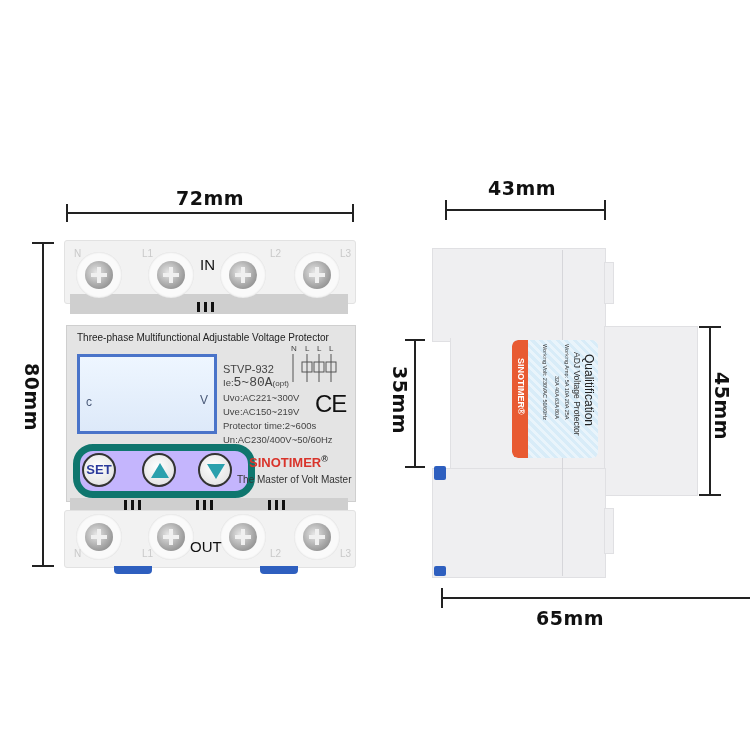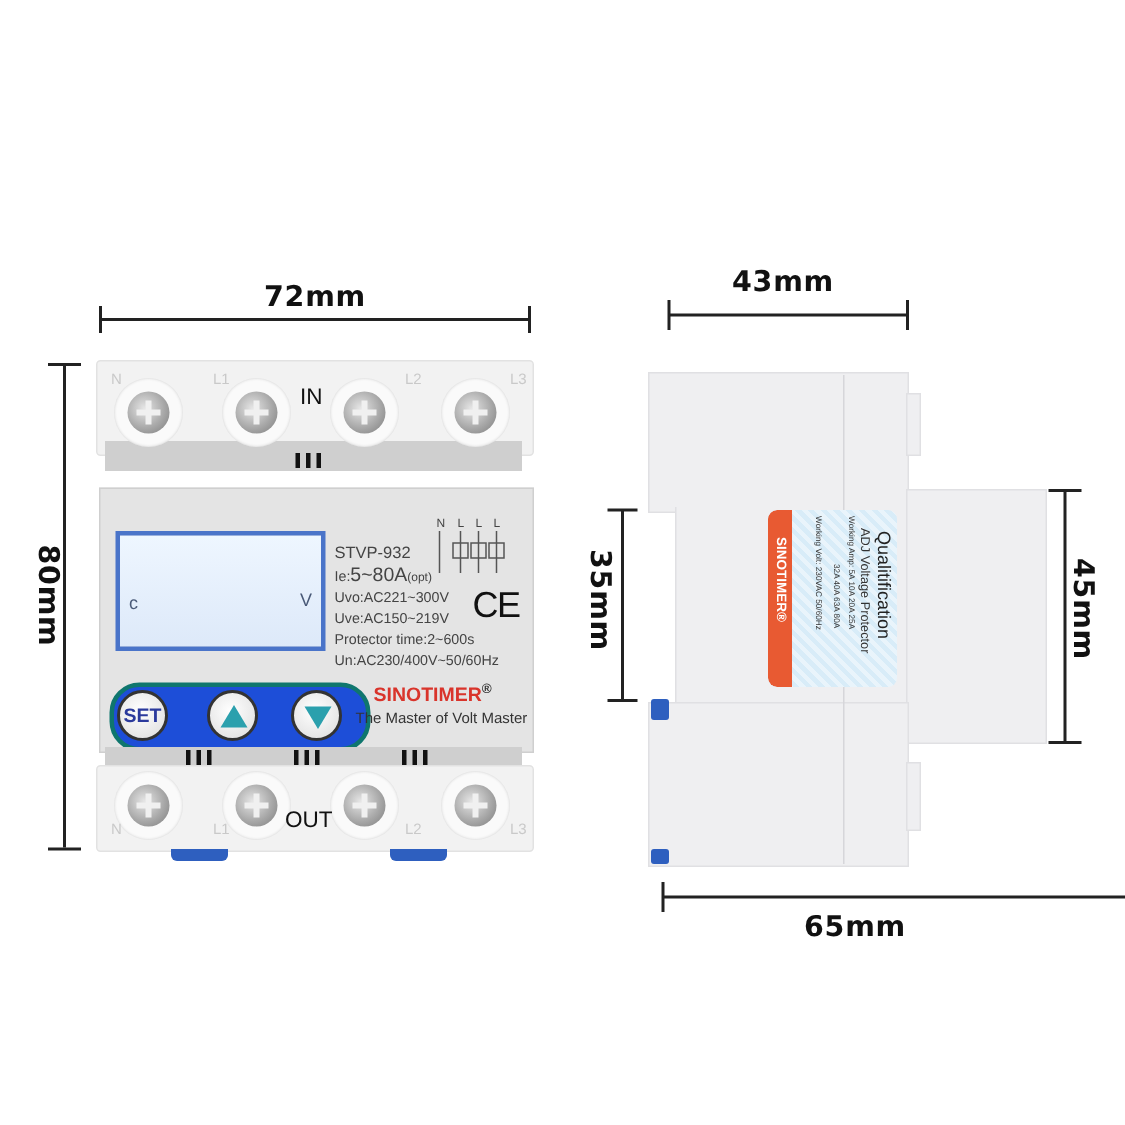--- a/index.html
+++ b/index.html
@@ -22,23 +22,23 @@
   .screw .head:before{left:12px;top:6px;width:4px;height:16px;}
   .screw .head:after{left:6px;top:12px;width:16px;height:4px;}
   .term{position:absolute;font-size:10px;color:#c9c9c9;}
   .tick{position:absolute;width:3px;height:10px;background:#111;}
   .panel{position:absolute;left:2px;top:85px;width:288px;height:175px;background:#e4e4e4;border:1px solid #cfcfcf;}
   .lcd{position:absolute;left:10px;top:28px;width:140px;height:80px;background:linear-gradient(#eef6ff,#dde9f9);border:3px solid #4a74c9;box-sizing:border-box;}
   .lcd-digits{position:absolute;left:22px;top:6px;font-family:"DejaVu Sans Mono",monospace;font-weight:bold;font-size:58px;color:#1f3050;letter-spacing:4px;font-style:italic;}
   .lcd-c{position:absolute;left:6px;top:38px;font-size:12px;color:#4a5a78;}
   .lcd-v{position:absolute;right:6px;top:36px;font-size:12px;color:#4a5a78;}
   .specs{position:absolute;left:156px;top:36px;font-size:9.5px;color:#444;line-height:14px;}
-  .specs .big{font-size:13px;}
+  .specs .big{font-size:13px;font-family:Liberation Mono, monospace;}
   .specs .small{font-size:8px;text-align:right;}
-  .btnrow{position:absolute;left:6px;top:129px;width:168px;height:40px;border:3px solid #0f766e;border-radius:20px;background:#1d4ed8;}
+  .btnrow{position:absolute;left:6px;top:118px;width:168px;height:40px;border:7px solid #0f766e;border-radius:20px;background:#c4b5fd;}
   .btn{position:absolute;top:2px;width:34px;height:34px;border-radius:50%;border:2px solid #333;background:radial-gradient(circle at 45% 40%,#ffffff,#dcdcdc);box-sizing:border-box;}
   .btn-set{font-weight:bold;font-size:13px;color:#2b3a9c;text-align:center;line-height:30px;}
   .tri-up{position:absolute;left:7px;top:8px;width:0;height:0;border-left:9px solid transparent;border-right:9px solid transparent;border-bottom:15px solid #2ba0ad;}
   .tri-down{position:absolute;left:7px;top:9px;width:0;height:0;border-left:9px solid transparent;border-right:9px solid transparent;border-top:15px solid #2ba0ad;}
   .blueclip{position:absolute;height:8px;background:#2e5fbf;border-radius:0 0 4px 4px;}
   .sblk{position:absolute;background:#efeff1;border:1px solid #e0e0e3;}
   .label{position:absolute;left:512px;top:340px;width:86px;height:118px;border-radius:6px;overflow:hidden;
      background:repeating-linear-gradient(45deg,#d8ecf8 0 3px,#e9f4fb 3px 6px);}
   .label .orange{position:absolute;left:0;top:0;width:16px;height:118px;background:#e85a32;border-radius:6px 0 0 6px;}
   .rot-wrap{position:absolute;transform:rotate(90deg);transform-origin:0 0;white-space:nowrap;}
@@ -94,20 +94,21 @@
     </div>
   <div class="screw" style="left:230px;top:12px;">
       <div class="head"></div>
     </div>
   <span class="abs" style="left:136px;top:16px;font-size:15px;color:#111;">IN</span>
   <div class="tick" style="left:133px;top:62px;"></div>
   <div class="tick" style="left:140px;top:62px;"></div>
   <div class="tick" style="left:147px;top:62px;"></div>
 
   <div class="panel">
+    <div class="abs" style="left:10px;top:6px;font-size:10px;color:#222;white-space:nowrap;">Three-phase Multifunctional Adjustable Voltage Protector</div>
 
     <div class="lcd">
       <span class="lcd-c">c</span>
       <span class="lcd-v">V</span>
     </div>
 
     <div class="specs">
       <div style="font-size:11px;">STVP-932</div>
       <div>
         <span>Ie:</span><span class="big">5~80A</span><span class="small">(opt)</span>

